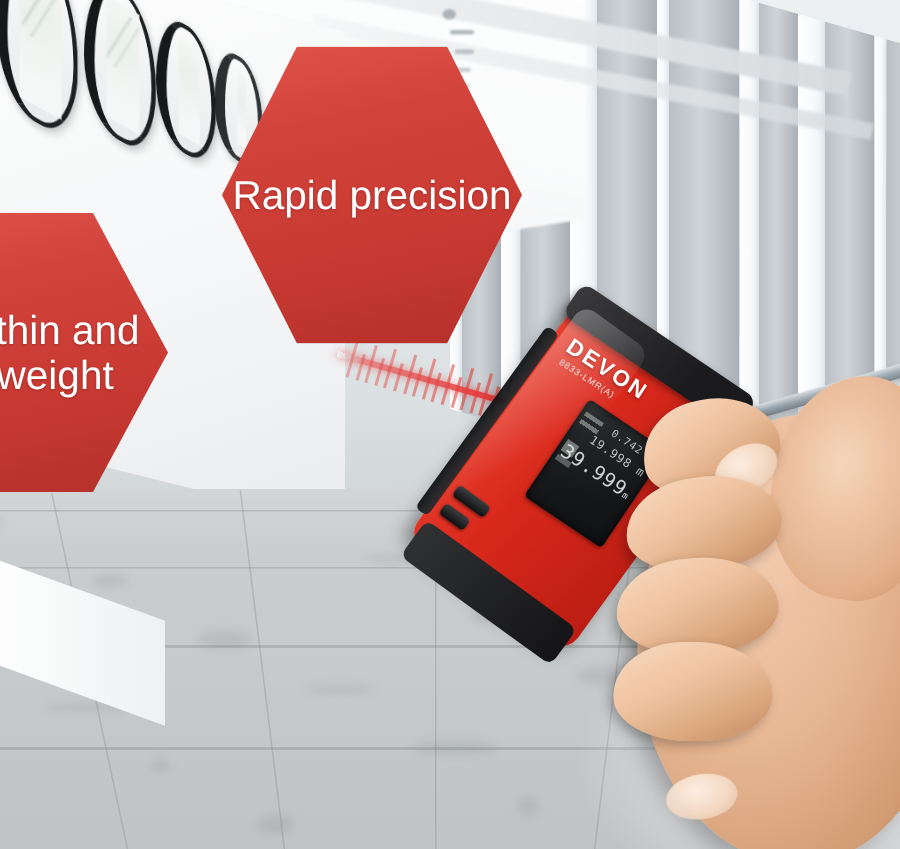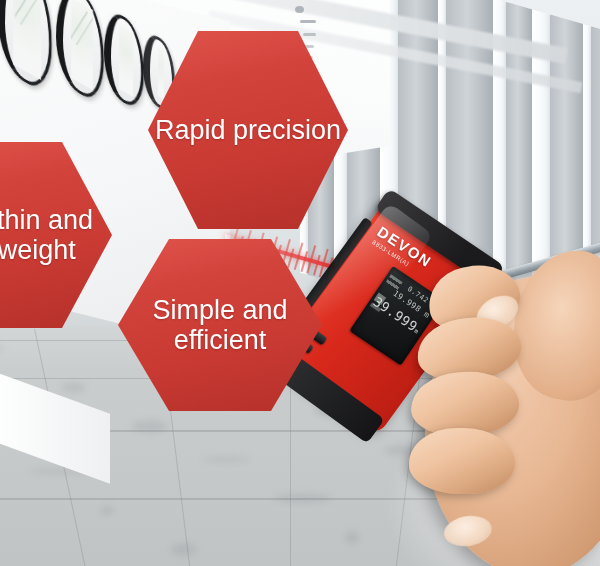--- a/index.html
+++ b/index.html
@@ -455,17 +455,14 @@
   </div>
 
   <div class="hex hex-thin">
     <span class="lbl" id="lbl-thin">Ultra-thin and<br>lightweight</span>
   </div>
 
   <div class="hex hex-rapid">
     <span class="lbl" id="lbl-rapid">Rapid precision</span>
   </div>
 
-  <div class="hex hex-simple">
-    <span class="lbl" id="lbl-simple">Simple and<br>efficient</span>
-  </div>
 
 </div>
 
 </body></html>

